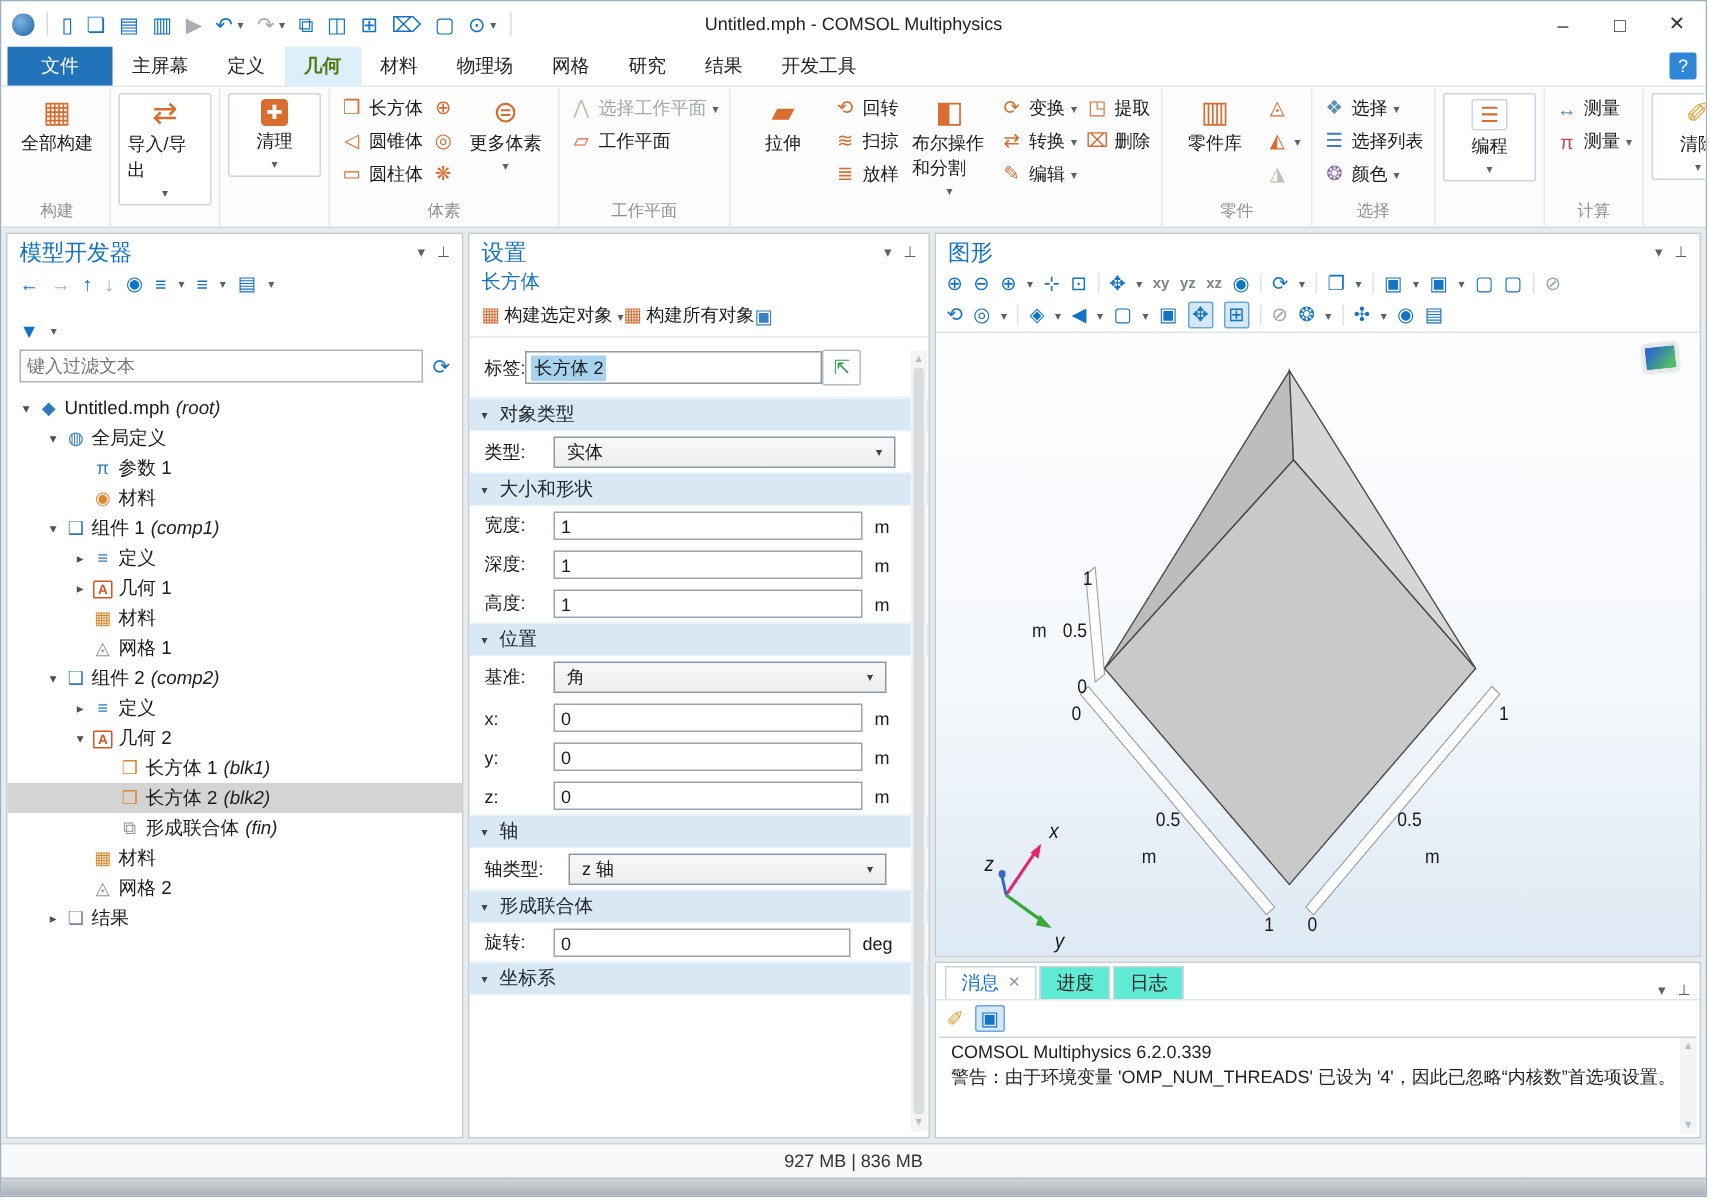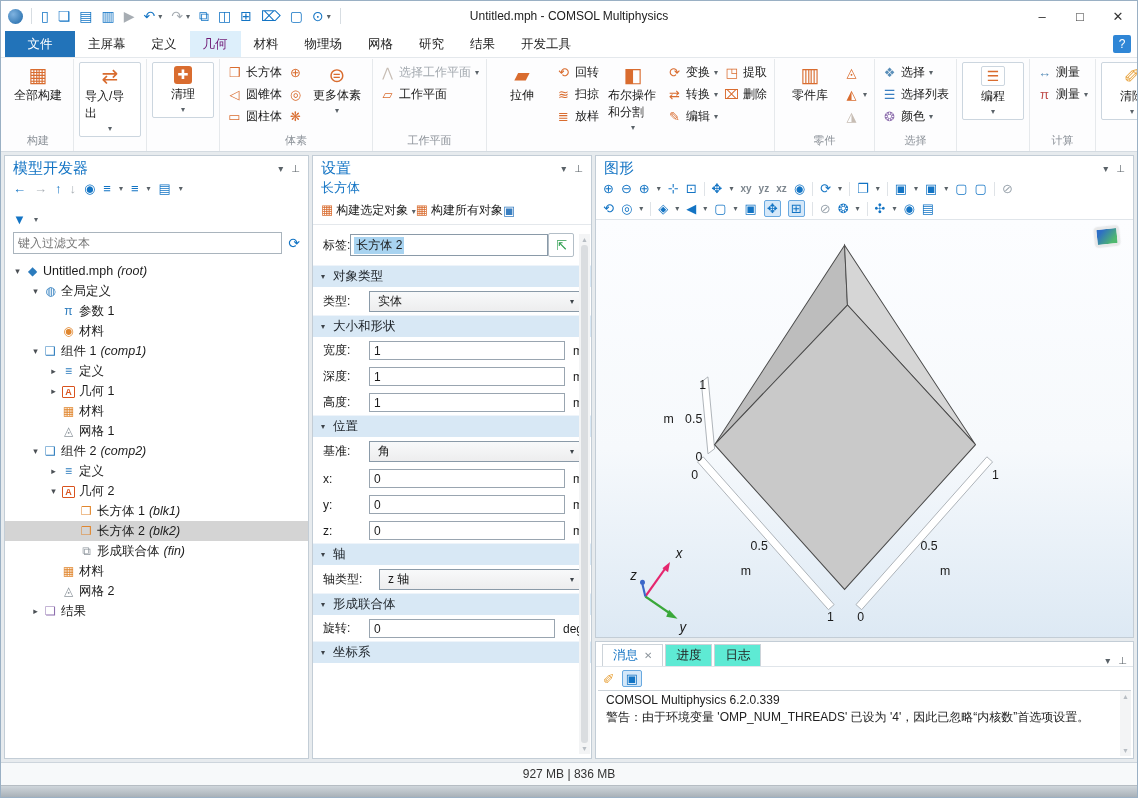--- a/index.html
+++ b/index.html
@@ -12,21 +12,21 @@
   .qat .sep{width:1px;height:16px;background:#d7dde2;}
   .qat .gy{color:#a7adb3;}
   .qat .car{font-size:8px;color:#5a6268;margin-left:-6px;}
   .wtitle{position:absolute;left:0;right:0;text-align:center;font-size:12px;color:#222;pointer-events:none;}
   .wctrl{margin-left:auto;display:flex;z-index:2;}
   .wctrl span{width:38px;height:28px;display:flex;align-items:center;justify-content:center;font-size:13px;color:#333;}
   
   .tabrow{height:26px;display:flex;align-items:stretch;background:#fff;border-bottom:1px solid #e4e8ec;flex:0 0 auto;}
   .tab{display:flex;align-items:center;padding:0 13px;font-size:12.5px;color:#222;}
   .tab.file{background:#2273b9;color:#fff;min-width:44px;justify-content:center;margin-left:4px;}
-  .tab.active{background:#ddeffb;color:#701a75;}
+  .tab.active{background:#ddeffb;color:#4d7c0f;font-weight:bold;}
   .helpbtn{margin-left:auto;margin-right:6px;align-self:center;width:18px;height:18px;background:#2f86d6;color:#fff;display:flex;align-items:center;justify-content:center;border-radius:2px;font-size:12px;}
   
   .ribbon{height:92px;background:#fdfdfe;border-bottom:1px solid #d4dbe1;display:flex;align-items:stretch;padding:1px 2px 0 2px;flex:0 0 auto;overflow:hidden;}
   .seg{display:flex;flex-direction:column;border-right:1px solid #e6e9ec;padding:1px 2px;}
   .segbody{display:flex;flex:1;align-items:flex-start;gap:2px;padding:2px 3px;}
   .seglabel{text-align:center;font-size:11px;color:#8b9198;padding:1px 4px 2px;}
   .bigbtn{display:flex;flex-direction:column;align-items:center;justify-content:flex-start;min-width:50px;padding:3px 5px;font-size:12px;gap:2px;}
   .bigbtn .bic{font-size:20px;line-height:20px;color:#d96c2f;}
   .boxed{border:1px solid #ccd6df;border-radius:2px;background:#fff;}
   .col{display:flex;flex-direction:column;gap:2px;}
@@ -53,21 +53,21 @@
   .tree{flex:1;overflow:hidden;padding-top:2px;}
   .trow{display:flex;align-items:center;height:20px;font-size:12.5px;white-space:nowrap;}
   .trow.selrow{background:#d4d4d4;}
   .tar{width:13px;font-size:9px;color:#4a4f54;text-align:center;flex:0 0 auto;}
   .tic{width:17px;text-align:center;font-size:12px;flex:0 0 auto;}
   .tlb{margin-left:2px;}
   .tsf{margin-left:4px;font-style:italic;color:#222;}
   .cb{color:#2b7bbd;} .co{color:#e0862e;} .cg{color:#8d959c;} .cp{color:#8e6fae;}
   .geoA{color:#d9531e;font-weight:bold;border:1px solid #d9531e;font-size:9px;line-height:10px;padding:0 2px;border-radius:1px;}
   
-  .st{width:280px;flex:0 0 auto;}
+  .st{width:308px;flex:0 0 auto;}
   .stbar{display:flex;align-items:center;padding:3px 8px 5px;font-size:12px;border-bottom:1px solid #e4e8ec;}
   .stbar .sic{color:#d96c2f;font-size:13px;margin-right:3px;}
   .labelrow{display:flex;align-items:center;padding:8px 8px 8px 10px;gap:0;}
   .labelbox{width:190px;height:20px;border:1px solid #8a9aa8;display:flex;align-items:center;padding:0 3px;}
   .seltext{background:#a8d3f0;padding:0 2px;}
   .editbtn{width:24px;height:22px;border:1px solid #b3bec7;border-radius:2px;display:flex;align-items:center;justify-content:center;color:#2e9e4f;font-size:13px;}
   .sect{height:21px;background:#d8e8f5;display:flex;align-items:center;padding:0 8px;gap:8px;font-size:12.5px;color:#20262c;border-top:1px solid #eef4fa;}
   .sect .tri{font-size:8px;color:#3c4248;}
   .frow{display:flex;align-items:center;padding:4px 8px 3px 10px;}
   .frow .cap{width:46px;flex:0 0 auto;}

